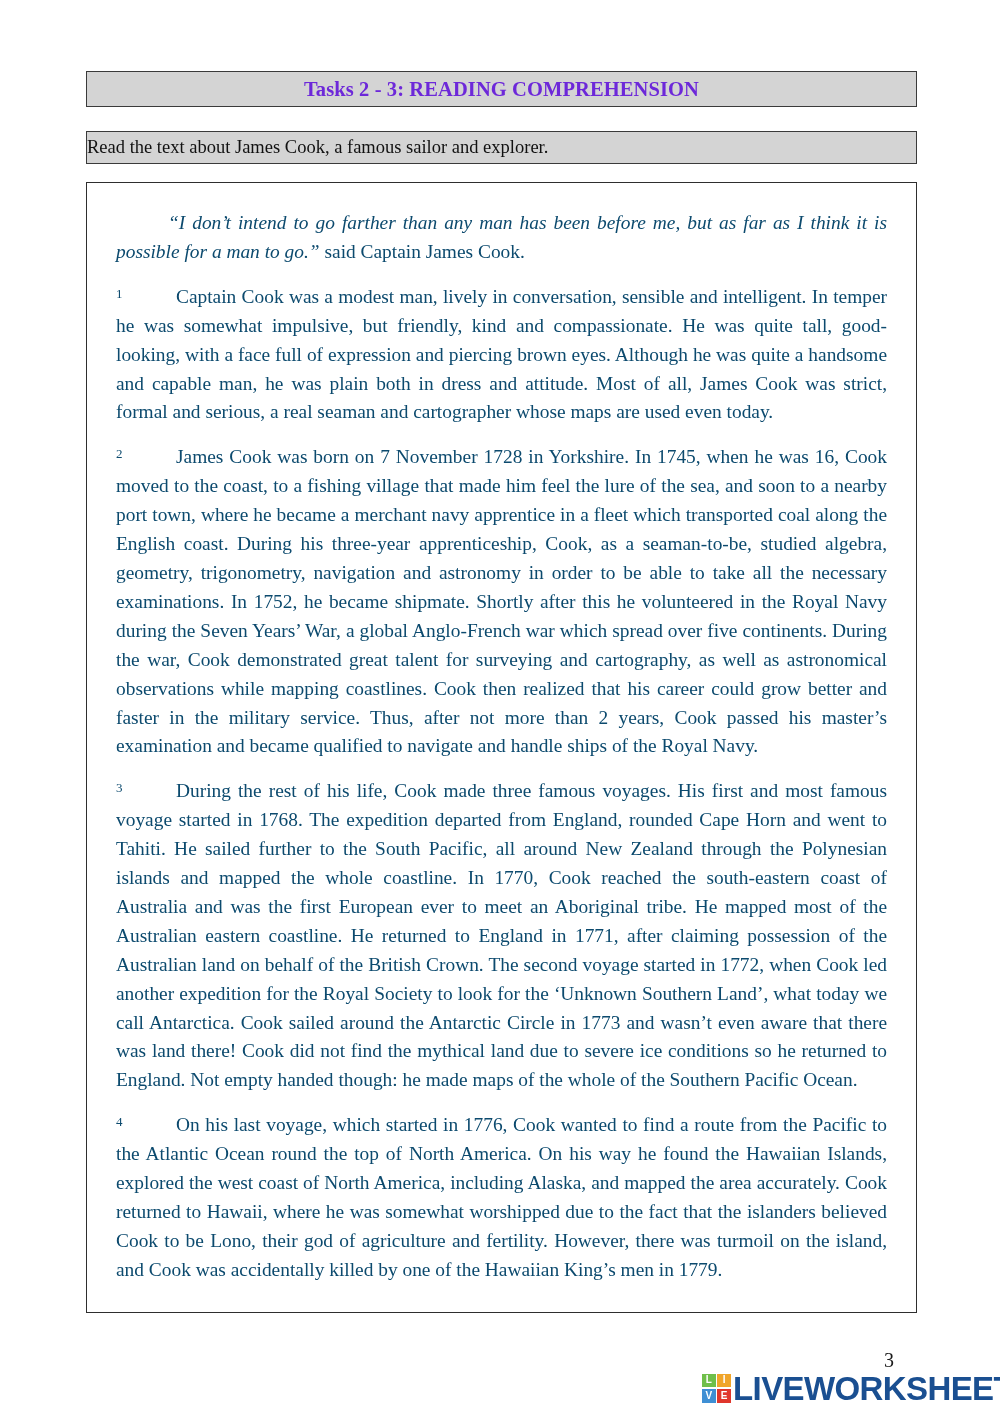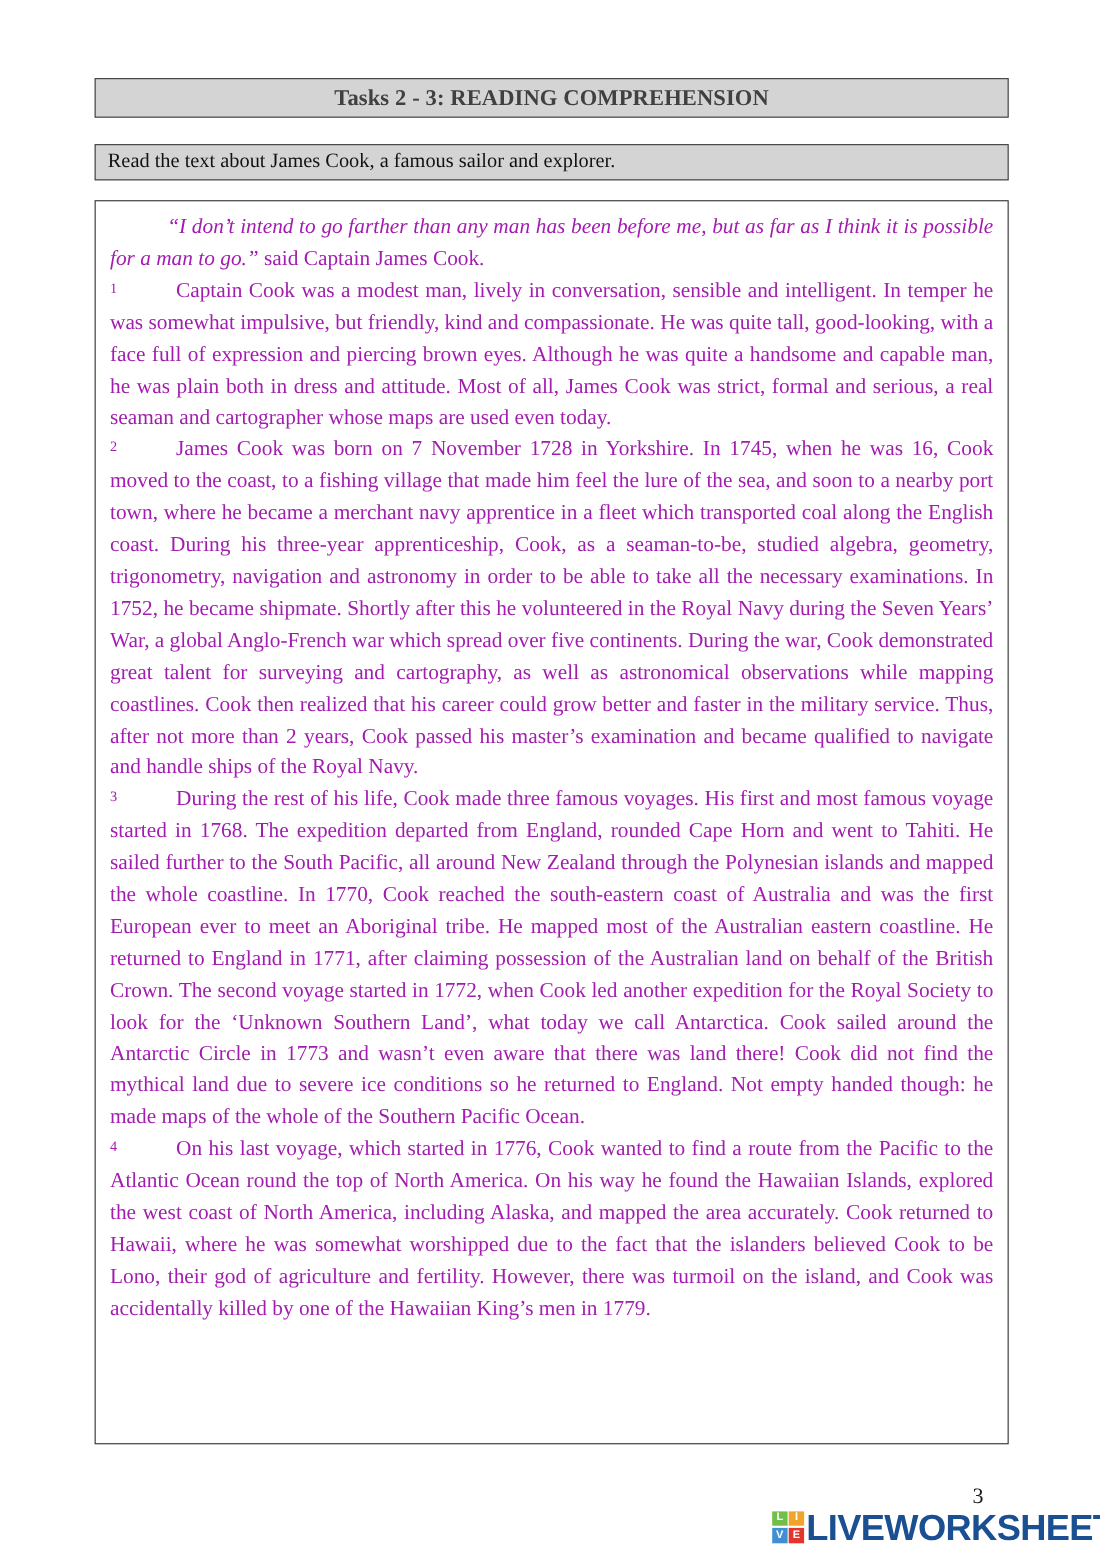--- a/index.html
+++ b/index.html
@@ -36,64 +36,63 @@
     border: 1.5px solid #3a3a3a;
     display: flex;
     align-items: center;
     justify-content: center;
   }
   .title-bar-text {
     font-size: 20.5px;
     font-weight: bold;
     letter-spacing: 0.1px;
     line-height: 1;
-    color: #404040;
+    color: #6d28d9;
   }
 
   
   .instruction-bar {
     position: absolute;
     left: 86px;
     top: 131px;
     width: 831px;
     height: 33px;
     box-sizing: border-box;
     background: #d4d4d4;
     border: 1.5px solid #3a3a3a;
     display: flex;
     align-items: center;
   }
   .instruction-bar-text {
     font-size: 18.5px;
-    padding-left: 11px;
     line-height: 1;
     color: #111111;
   }
 
   
   .text-box {
     position: absolute;
     left: 86px;
     top: 182px;
     width: 831px;
     height: 1131px;
     box-sizing: border-box;
     border: 1.4px solid #2e2e2e;
     background: #ffffff;
     padding: 10px 13px 8px 13px;
   }
 
   .para {
-    margin: 0;
+    margin: 16px;
     font-size: 19.4px;
     line-height: 28.9px;
     text-align: justify;
     text-justify: inter-word;
     position: relative;
-    color: #a21caf;
+    color: #0c4a6e;
   }
 
   
   .quote-para {
     text-indent: 52px;
   }
   .quote-italic {
     font-style: italic;
   }
 

